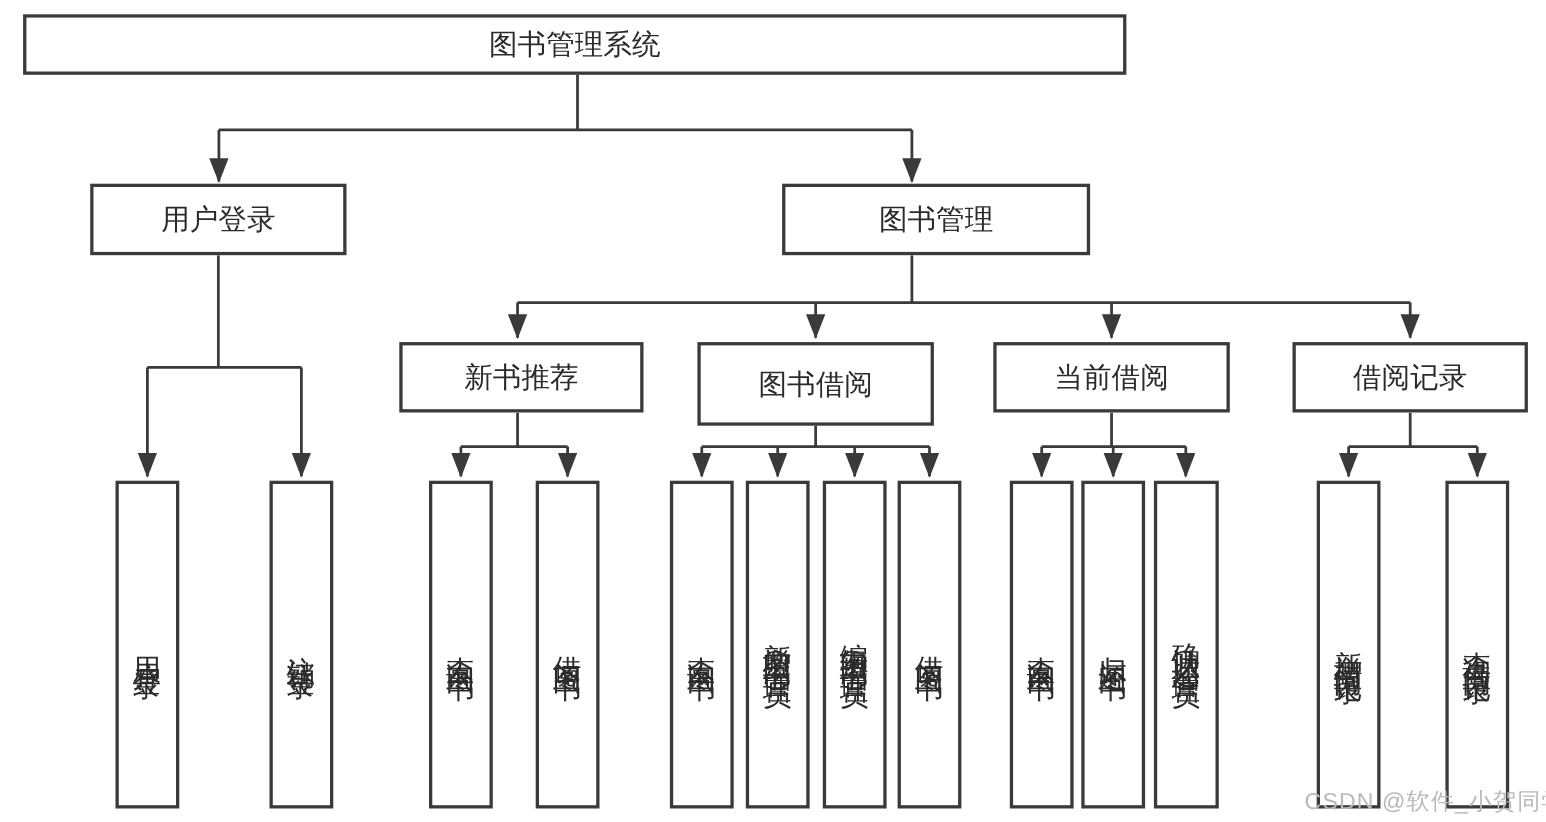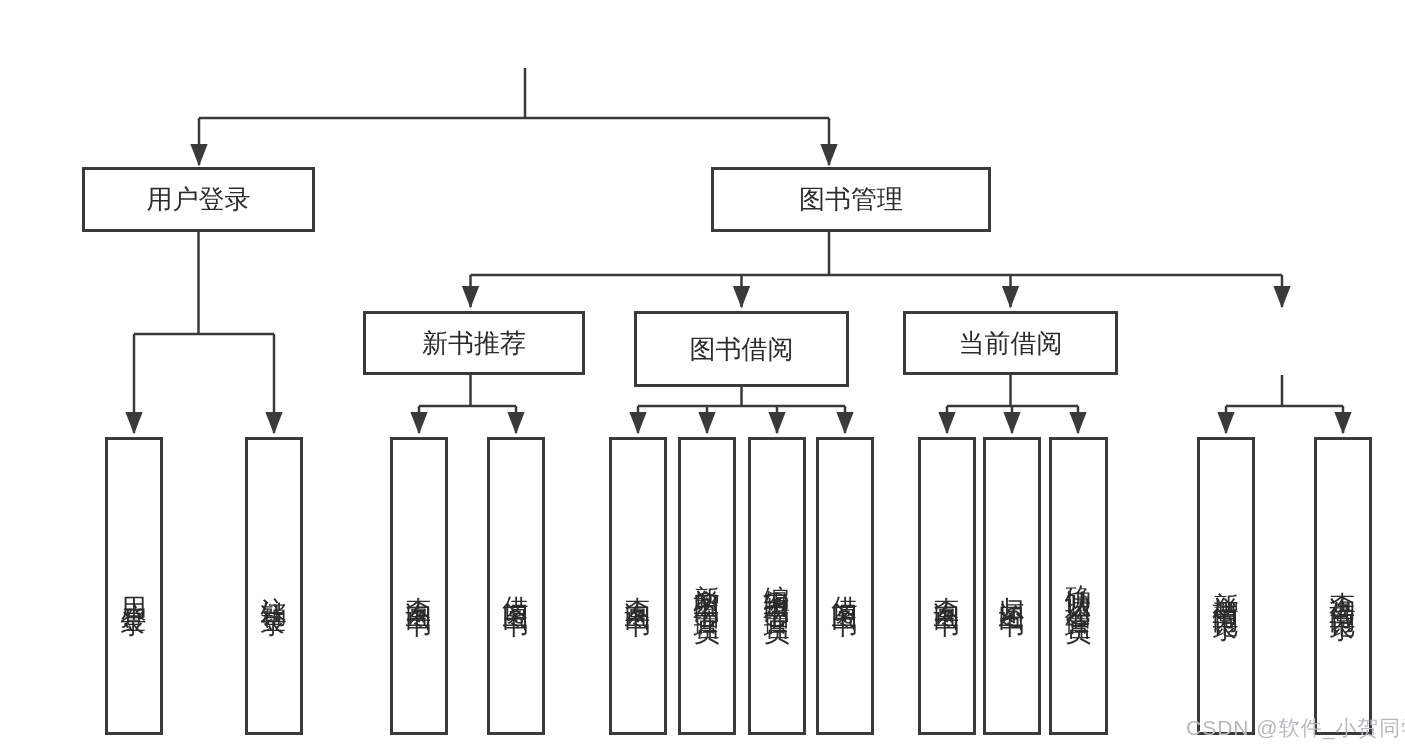--- a/index.html
+++ b/index.html
@@ -52,27 +52,29 @@
       <line class="arrow" x1="777" y1="406" x2="777" y2="433" marker-end="url(#ah)"></line>
       <line class="arrow" x1="845" y1="406" x2="845" y2="433" marker-end="url(#ah)"></line>
       <line class="arrow" x1="947" y1="406" x2="947" y2="433" marker-end="url(#ah)"></line>
       <line class="arrow" x1="1012" y1="406" x2="1012" y2="433" marker-end="url(#ah)"></line>
       <line class="arrow" x1="1078" y1="406" x2="1078" y2="433" marker-end="url(#ah)"></line>
       <line class="arrow" x1="1226" y1="406" x2="1226" y2="433" marker-end="url(#ah)"></line>
       <line class="arrow" x1="1343" y1="406" x2="1343" y2="433" marker-end="url(#ah)"></line>
     </g>
   </svg>
 
+  <div class="box" style="left:21px;top:13px;width:1003px;height:55px">图书管理系统</div>
 
   <div class="box" style="left:82px;top:167px;width:233px;height:65px">用户登录</div>
   <div class="box" style="left:711px;top:167px;width:280px;height:65px">图书管理</div>
 
   <div class="box" style="left:363px;top:311px;width:222px;height:64px">新书推荐</div>
   <div class="box" style="left:634px;top:311px;width:215px;height:76px">图书借阅</div>
   <div class="box" style="left:903px;top:311px;width:215px;height:64px">当前借阅</div>
+  <div class="box" style="left:1175px;top:311px;width:214px;height:64px">借阅记录</div>
 
   <div class="box leaf" style="left:105px">
     <span class="v">用户登录</span>
   </div>
   <div class="box leaf" style="left:245px">
     <span class="v">注销登录</span>
   </div>
 
   <div class="box leaf" style="left:390px">
     <span class="v">查询图书</span>

